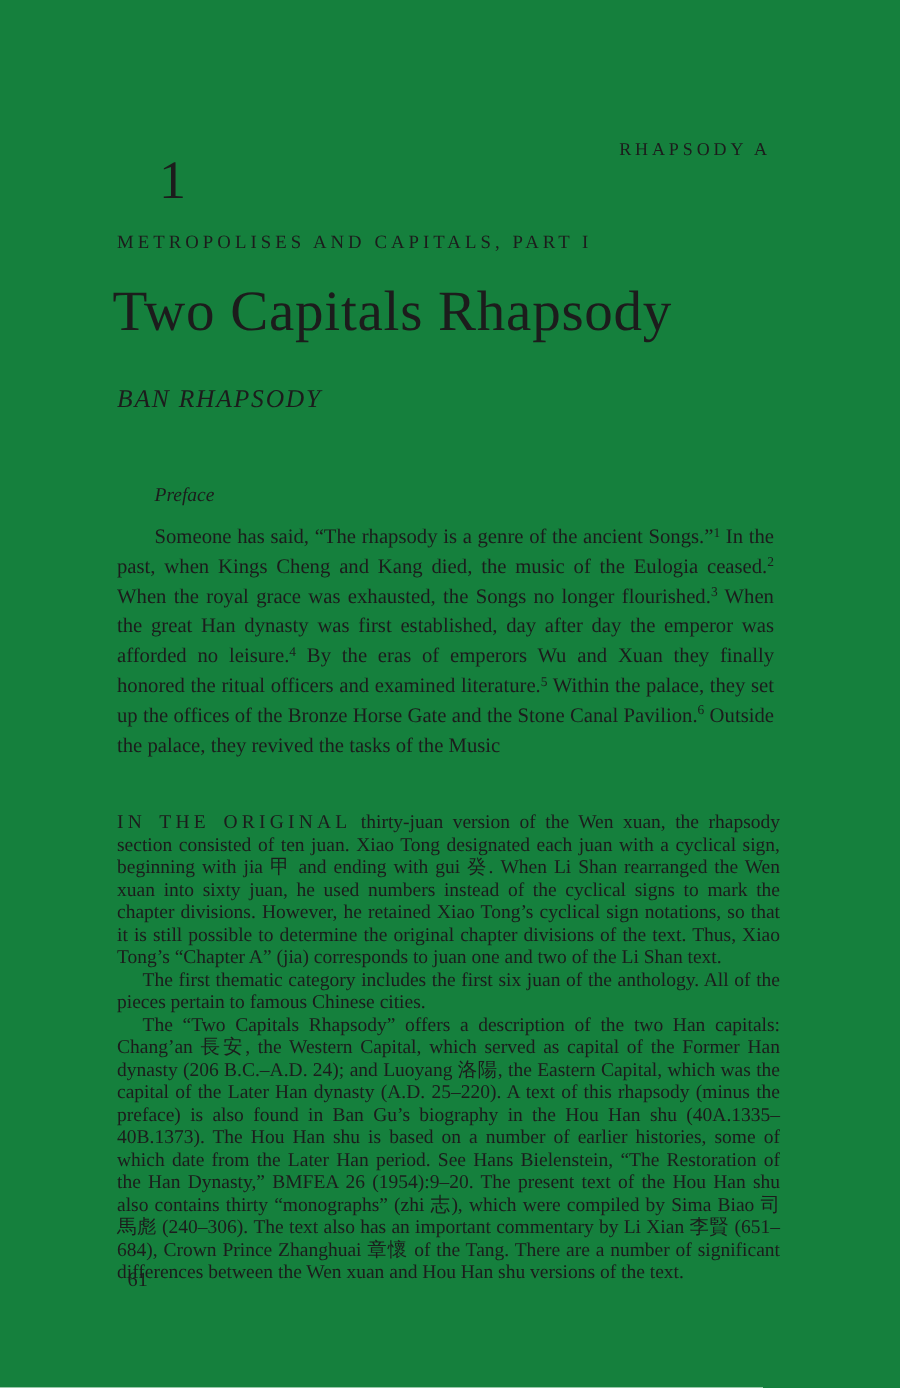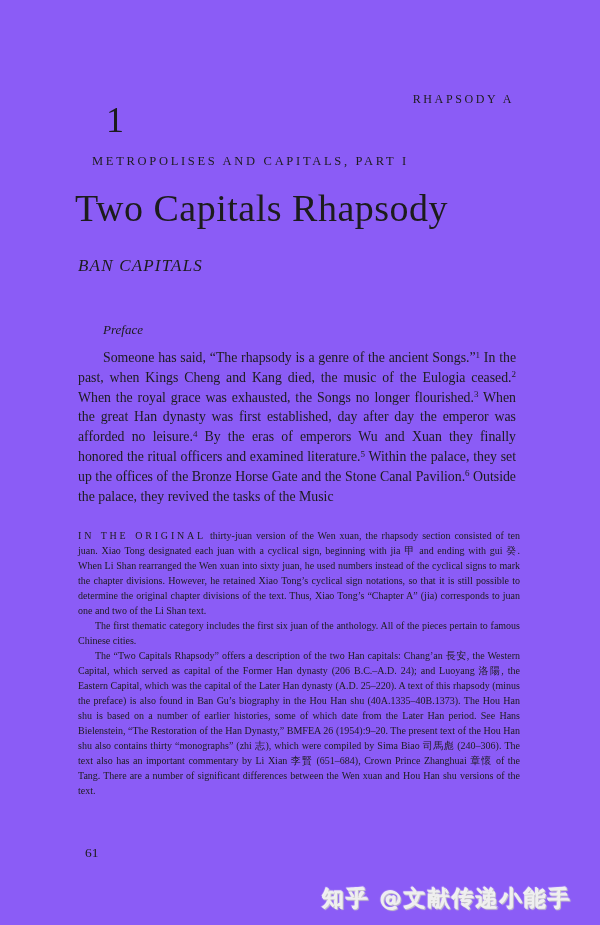--- a/index.html
+++ b/index.html
@@ -1,20 +1,20 @@
 <!DOCTYPE html>
 <html><head>
 <meta charset="utf-8">
 <style>
   html, body { margin: 0; padding: 0; background: #ffffff; }
   .page {
     position: relative;
     width: 600px;
     height: 925px;
-    background: #8b5cf6;
+    background: #15803d;
     font-family: "Liberation Serif", serif;
     color: #1c1c1c;
     overflow: hidden;
   }
   .running-head {
     position: absolute;
     top: 92px;
     right: 86px;
     font-size: 12px;
     letter-spacing: 2.6px;
@@ -23,21 +23,21 @@
   .chapter-num {
     position: absolute;
     top: 102px;
     left: 106px;
     font-size: 36px;
     line-height: 1;
   }
   .part-title {
     position: absolute;
     top: 154px;
-    left: 92px;
+    left: 78px;
     font-size: 12.5px;
     letter-spacing: 2.7px;
     white-space: nowrap;
   }
   .main-title {
     position: absolute;
     top: 186px;
     left: 75px;
     margin: 0;
     font-size: 38px;
@@ -67,24 +67,24 @@
     left: 78px;
     width: 438px;
     margin: 0;
     font-size: 13.8px;
     line-height: 19.8px;
     text-align: justify;
     text-indent: 25px;
   }
   .footnotes {
     position: absolute;
-    top: 528px;
+    top: 540px;
     left: 78px;
     width: 442px;
-    font-size: 10px;
+    font-size: 13px;
     line-height: 15px;
     text-align: justify;
   }
   .footnotes p { margin: 0; }
   .footnotes p + p { text-indent: 17px; }
   .s-i { }
   .s-sup {
     font-size: 0.65em;
     position: relative;
     top: -0.5em;
@@ -116,29 +116,28 @@
 <div class="page">
 
   <div class="running-head">RHAPSODY A</div>
 
   <div class="chapter-num">1</div>
 
   <div class="part-title">METROPOLISES AND CAPITALS, PART I</div>
 
   <h1 class="main-title">Two Capitals Rhapsody</h1>
 
-  <div class="author">BAN CAPITALS</div>
+  <div class="author">BAN RHAPSODY</div>
 
   <div class="section-heading">Preface</div>
 
   <p class="body-para"><span>Someone has said, “The rhapsody is a genre of the ancient Songs.”</span><span class="s-sup">1</span><span> In the past, when Kings Cheng and Kang died, the music of the </span><span class="s-i">Eulogia</span><span> ceased.</span><span class="s-sup">2</span><span> When the royal grace was exhausted, the </span><span class="s-i">Songs</span><span> no longer flourished.</span><span class="s-sup">3</span><span> When the great Han dynasty was first established, day after day the emperor was afforded no leisure.</span><span class="s-sup">4</span><span> By the eras of emperors Wu and Xuan they finally honored the ritual officers and examined literature.</span><span class="s-sup">5</span><span> Within the palace, they set up the offices of the Bronze Horse Gate and the Stone Canal Pavilion.</span><span class="s-sup">6</span><span> Outside the palace, they revived the tasks of the Music</span></p>
 
   <div class="footnotes">
     <p><span class="s-caps">IN THE ORIGINAL</span><span> thirty-</span><span class="s-i">juan</span><span> version of the </span><span class="s-i">Wen xuan</span><span>, the rhapsody section consisted of ten </span><span class="s-i">juan</span><span>. Xiao Tong designated each </span><span class="s-i">juan</span><span> with a cyclical sign, beginning with </span><span class="s-i">jia</span><span> 甲 and ending with </span><span class="s-i">gui</span><span> 癸. When Li Shan rearranged the </span><span class="s-i">Wen xuan</span><span> into sixty </span><span class="s-i">juan</span><span>, he used numbers instead of the cyclical signs to mark the chapter divisions. However, he retained Xiao Tong’s cyclical sign notations, so that it is still possible to determine the original chapter divisions of the text. Thus, Xiao Tong’s “Chapter A” (</span><span class="s-i">jia</span><span>) corresponds to </span><span class="s-i">juan</span><span> one and two of the Li Shan text.</span></p>
     <p><span>The first thematic category includes the first six </span><span class="s-i">juan</span><span> of the anthology. All of the pieces pertain to famous Chinese cities.</span></p>
     <p><span>The “Two Capitals Rhapsody” offers a description of the two Han capitals: Chang’an 長安, the Western Capital, which served as capital of the Former Han dynasty (206 B.C.–A.D. 24); and Luoyang 洛陽, the Eastern Capital, which was the capital of the Later Han dynasty (A.D. 25–220). A text of this rhapsody (minus the preface) is also found in Ban Gu’s biography in the </span><span class="s-i">Hou Han shu</span><span> (40A.1335–40B.1373). The </span><span class="s-i">Hou Han shu</span><span> is based on a number of earlier histories, some of which date from the Later Han period. See Hans Bielenstein, “The Restoration of the Han Dynasty,” </span><span class="s-i">BMFEA</span><span> 26 (1954):9–20. The present text of the </span><span class="s-i">Hou Han shu</span><span> also contains thirty “monographs” (</span><span class="s-i">zhi</span><span> 志), which were compiled by Sima Biao 司馬彪 (240–306). The text also has an important commentary by Li Xian 李賢 (651–684), Crown Prince Zhanghuai 章懷 of the Tang. There are a number of significant differences between the </span><span class="s-i">Wen xuan</span><span> and </span><span class="s-i">Hou Han shu</span><span> versions of the text.</span></p>
   </div>
 
   <div class="page-number">61</div>
 
-  <div class="watermark">知乎 @文献传递小能手</div>
 
 </div>
 
 </body></html>

